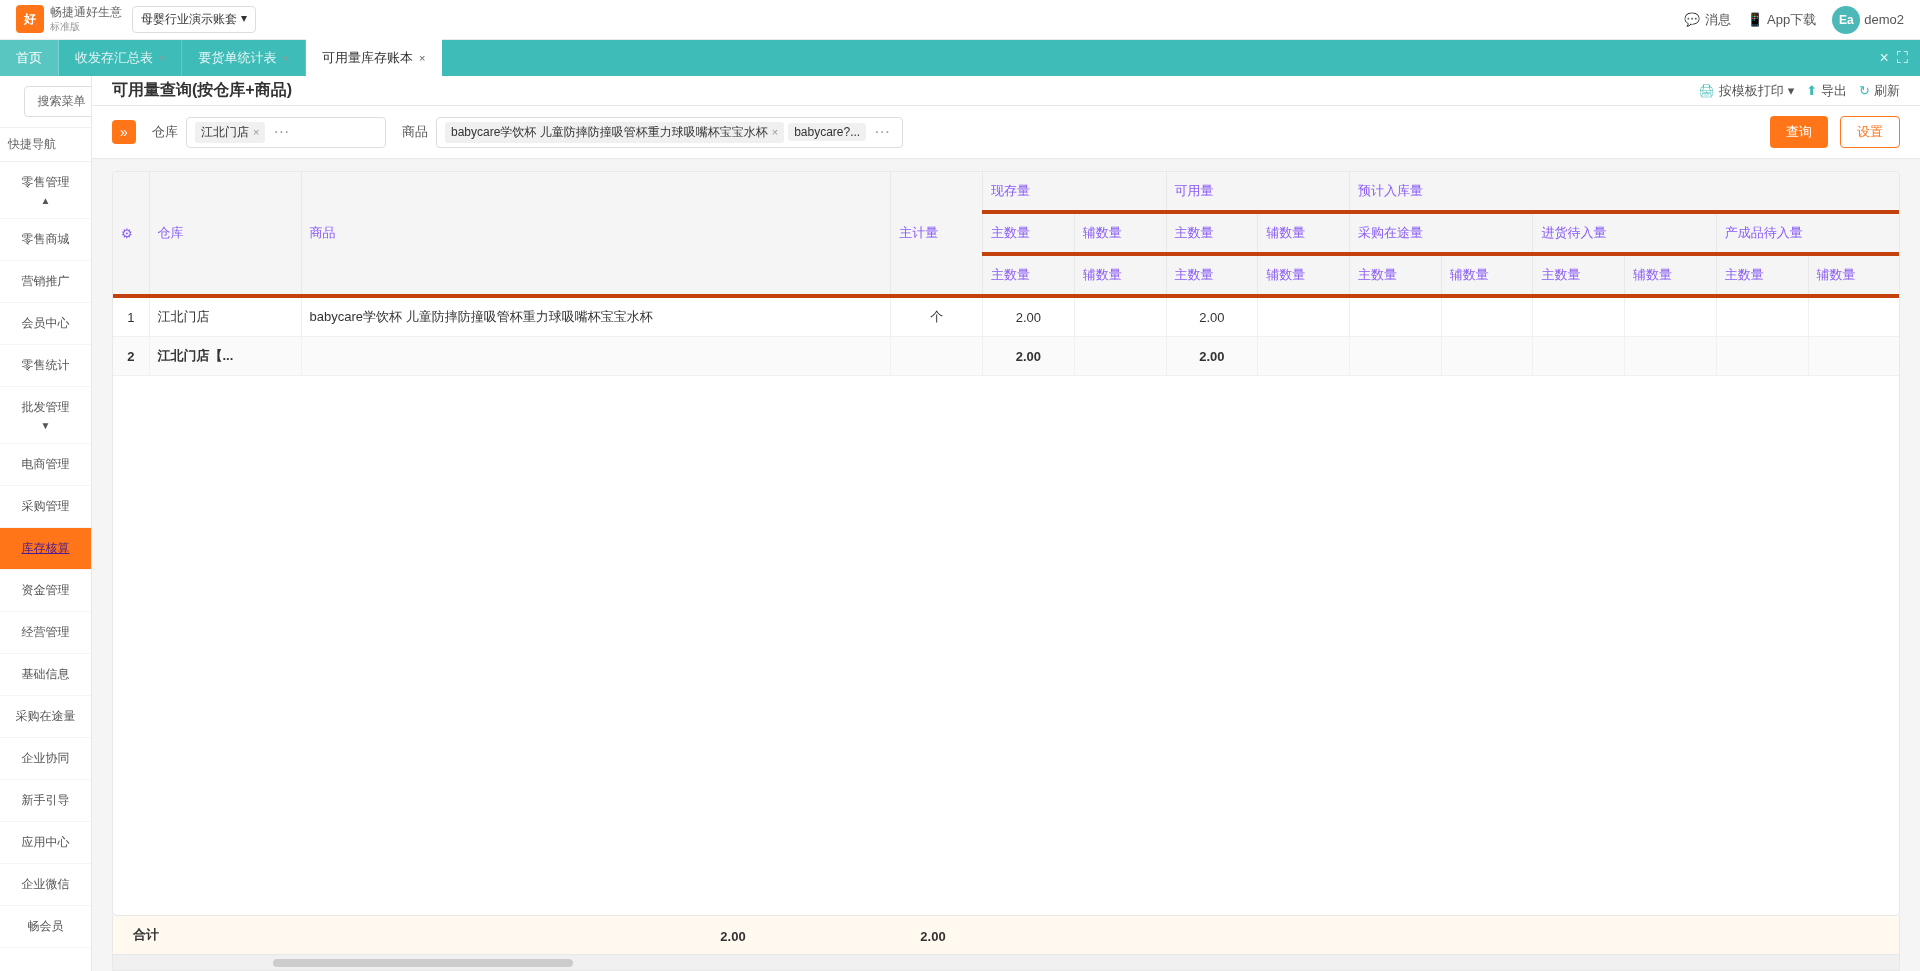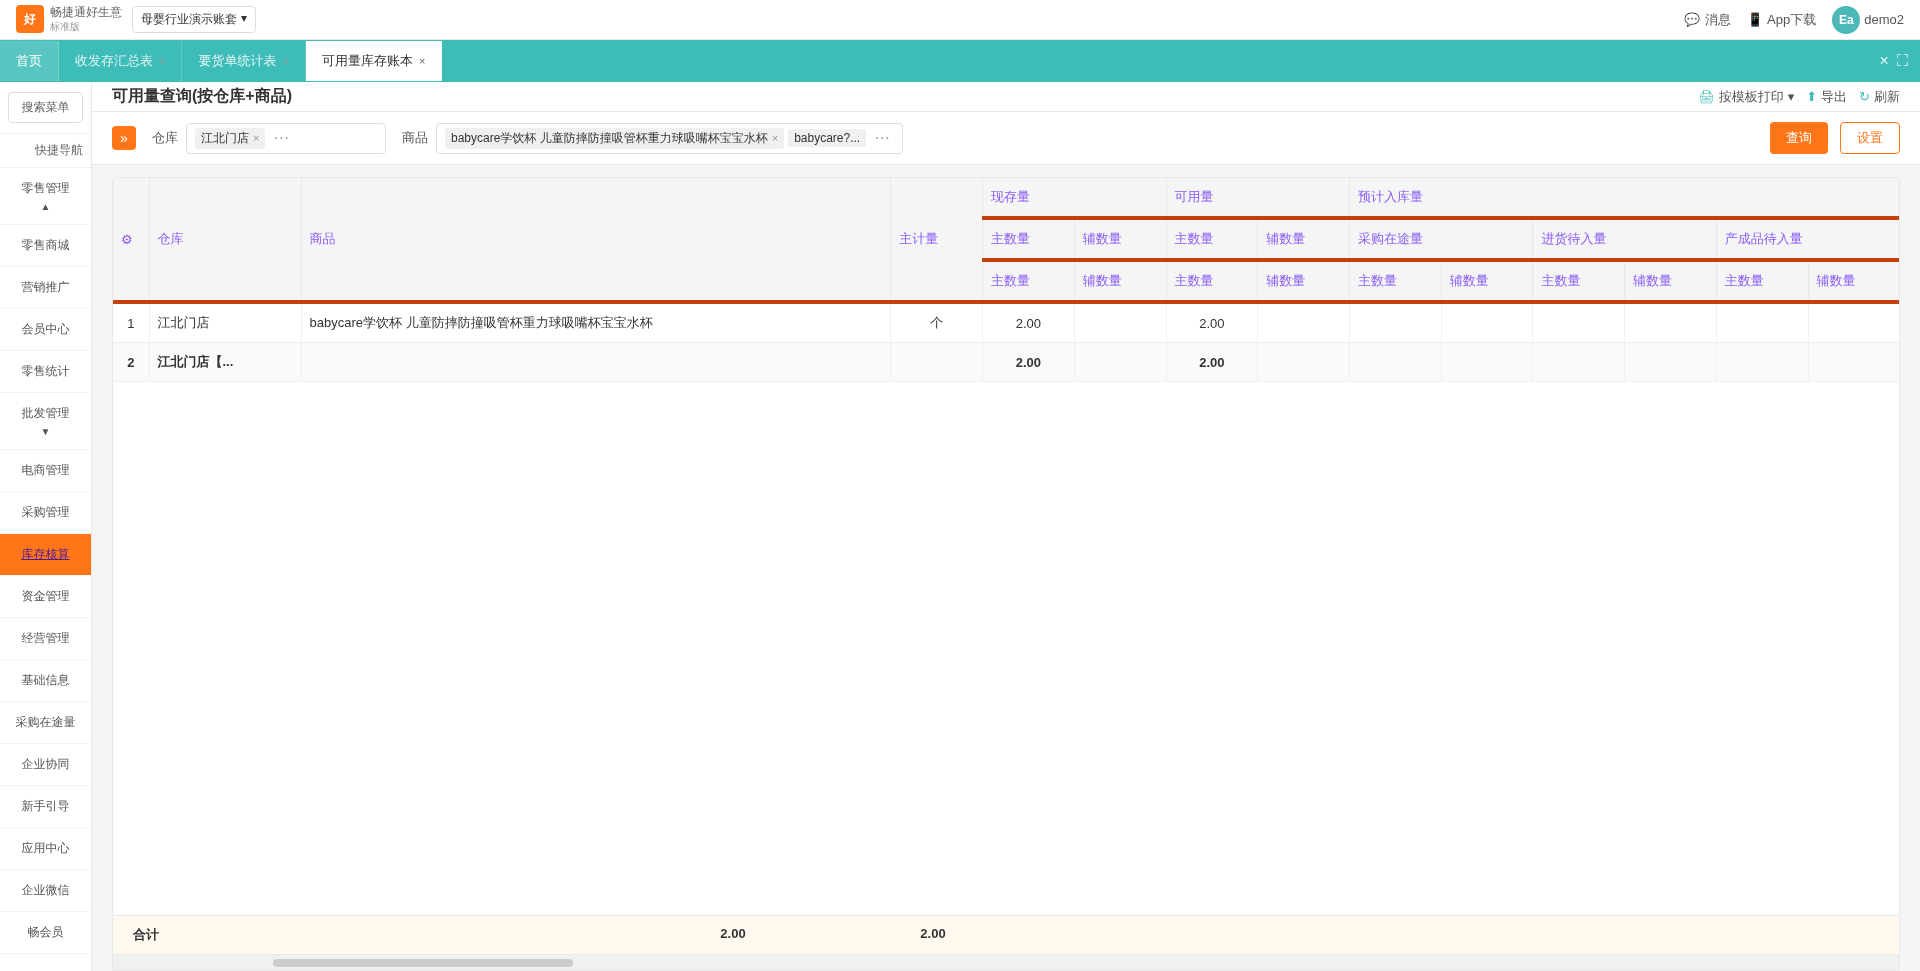--- a/index.html
+++ b/index.html
@@ -72,21 +72,21 @@
       display: flex;
       align-items: center;
       justify-content: center;
       color: white;
       font-size: 12px;
       font-weight: bold;
     }
 
     
     .nav-tabs-bar {
-      height: 42px;
+      height: 36px;
       background: #3dbcb8;
       display: flex;
       align-items: center;
       padding: 0 0 0 0;
       flex-shrink: 0;
     }
     .nav-tab {
       height: 40px;
       display: flex;
       align-items: center;
@@ -150,27 +150,28 @@
     .sidebar-search-btn {
       width: 100%;
       padding: 6px 0;
       background: #fff;
       border: 1px solid #ddd;
       border-radius: 4px;
       font-size: 12px;
       color: #666;
       cursor: pointer;
       text-align: center;
+      margin-left: 16px;
     }
     .sidebar-quick-nav {
       padding: 8px;
       border-bottom: 1px solid #f0f0f0;
       font-size: 12px;
       color: #666;
-      text-align: right;
+      text-align: left;
       cursor: pointer;
     }
     .sidebar-item {
       padding: 12px 8px;
       display: flex;
       flex-direction: column;
       align-items: center;
       gap: 4px;
       cursor: pointer;
       font-size: 12px;
@@ -350,21 +351,21 @@
     .gear-icon-cell {
       width: 36px;
     }
 
     
     .table-footer {
       background: #fff9f0;
       padding: 10px 20px;
       border-top: 1px solid #e8e8e8;
       display: flex;
-      align-items: flex-start;
+      align-items: flex-end;
       font-size: 13px;
       font-weight: bold;
       color: #333;
       margin: 0 20px;
       border: 1px solid #e8e8e8;
       border-top: none;
     }
     .footer-label { min-width: 100px; }
     .footer-val { min-width: 120px; text-align: center; }
 

